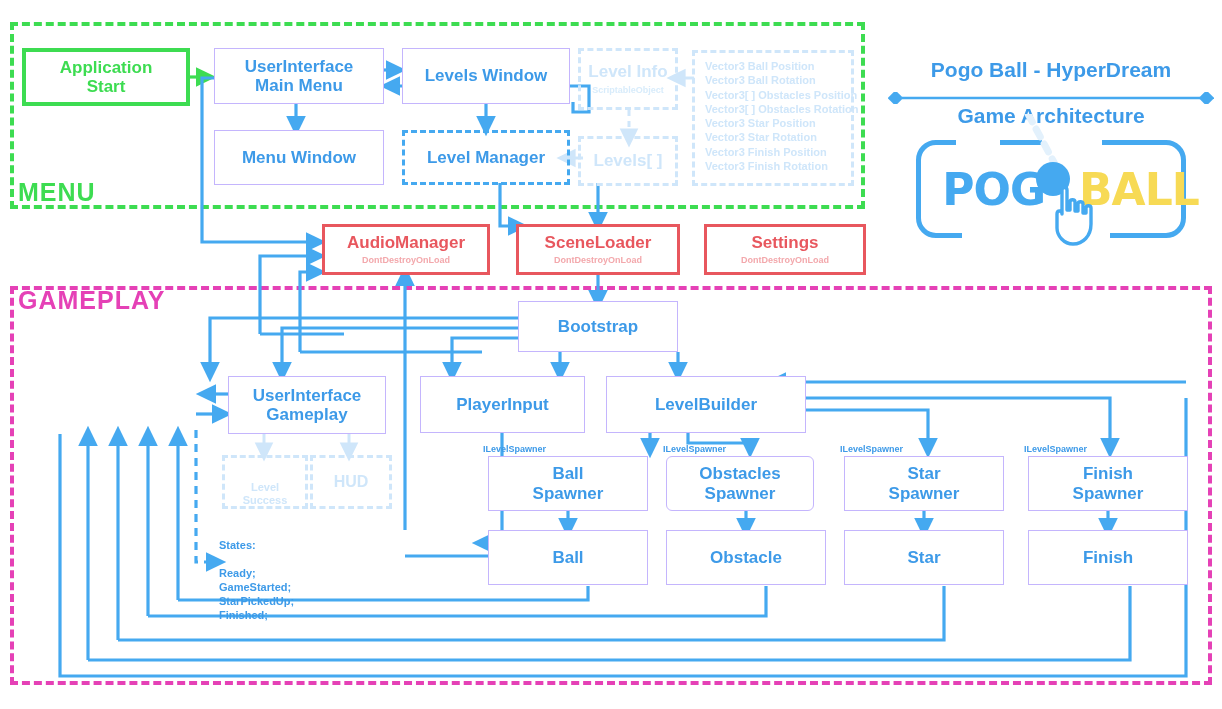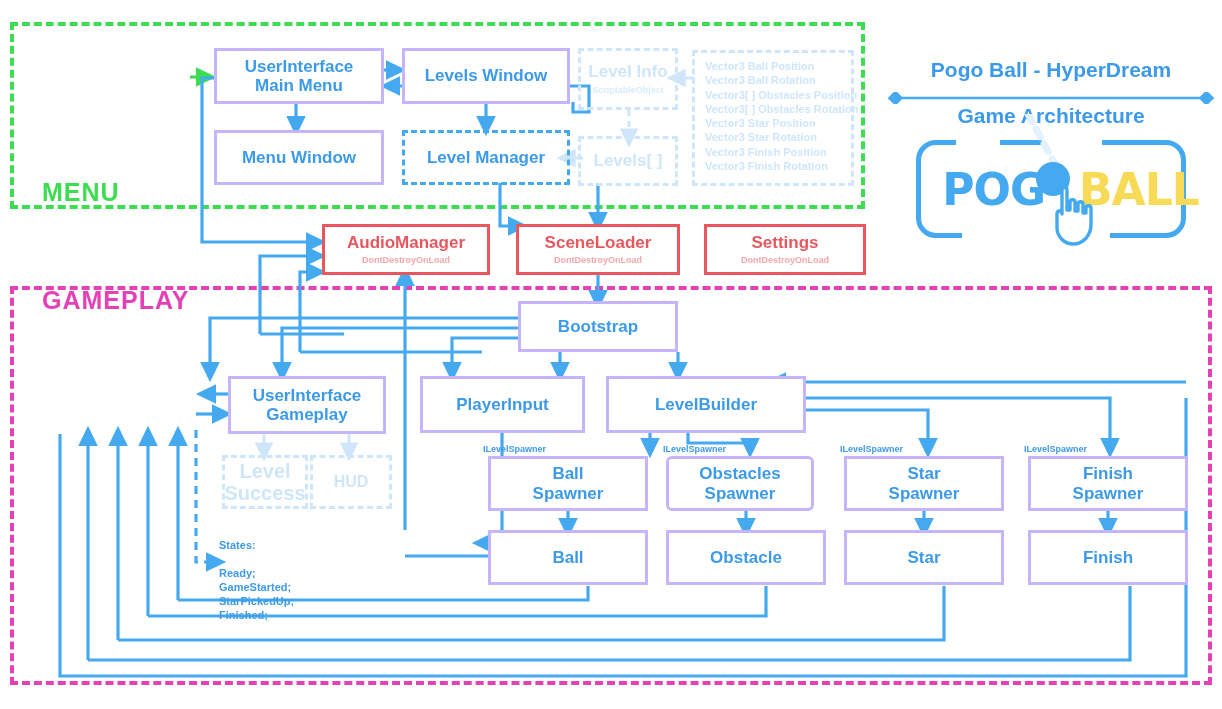--- a/index.html
+++ b/index.html
@@ -11,35 +11,35 @@
   #stage{position:absolute;left:0;top:0;width:1222px;height:709px;}
 
   
   #wires{position:absolute;left:0;top:0;width:1222px;height:709px;z-index:1;}
   #nodes{position:absolute;left:0;top:0;width:1222px;height:709px;z-index:2;}
 
   
   .region{position:absolute;box-sizing:border-box;background:transparent;}
   .region.menu{border:4px dashed #3ddc51;}
   .region.gameplay{border:4px dashed #e541b6;}
-  .region-label{position:absolute;font-weight:bold;letter-spacing:1px;margin-left:24px;}
+  .region-label{position:absolute;font-weight:bold;letter-spacing:1px;}
   .region-label.menu{color:#3ddc51;font-size:25px;}
   .region-label.gameplay{color:#e541b6;font-size:25px;}
 
   
   .node{
     position:absolute;box-sizing:border-box;
     display:flex;flex-direction:column;align-items:center;justify-content:center;
     text-align:center;background:#ffffff;
     font-weight:bold;line-height:1.12;
   }
   .node .ttl{display:block;white-space:pre-line;}
   .node .sub{display:block;font-weight:bold;}
 
-  .n-blue{border:3px solid #c4b5fd;color:#3d9ae8;font-size:17px;}
+  .n-blue{border:1px solid #c4b5fd;color:#3d9ae8;font-size:17px;}
   .n-green{border:4px solid #3ddc51;color:#3ddc51;font-size:17px;}
   .n-red{border:3px solid #e8575e;color:#e8575e;font-size:17px;}
   .n-red .sub{color:#f3a8ac;font-size:9px;margin-top:3px;font-weight:bold;}
   .n-blue-dash{border:3px dashed #45a9f0;color:#3d9ae8;font-size:17px;background:transparent;}
 
   
   .n-ghost{border:3px dashed #cfe6fa;color:#cfe6fa;font-size:17px;background:transparent;}
   .n-ghost .sub{color:#d8ecfb;font-size:9px;margin-top:4px;}
   .ghost-fields{
     position:absolute;box-sizing:border-box;border:3px dashed #cfe6fa;
@@ -183,20 +183,24 @@
       <path d="M629,110 L629,138" stroke="#cfe6fa" stroke-width="3" stroke-dasharray="6 5" marker-end="url(#ahf)"></path>
 
       <path d="M694,78 L676,78" stroke="#cfe6fa" stroke-width="3" marker-end="url(#ahf)"></path>
 
       <path d="M583,158 L566,158" stroke="#cfe6fa" stroke-width="3" marker-end="url(#ahf)"></path>
     </g>
   </svg>
 
   <div id="nodes">
 
+    <div class="node n-green" style="left:22px;top:48px;width:168px;height:58px;">
+      <span class="ttl">Application
+Start</span>
+    </div>
 
     <div class="node n-blue" style="left:214px;top:48px;width:170px;height:56px;">
       <span class="ttl">UserInterface
 Main Menu</span>
     </div>
 
     <div class="node n-blue" style="left:214px;top:130px;width:170px;height:55px;">
       <span class="ttl">Menu Window</span>
     </div>
 
@@ -246,21 +250,21 @@
     <div class="node n-blue" style="left:518px;top:301px;width:160px;height:51px;">
       <span class="ttl">Bootstrap</span>
     </div>
 
 
     <div class="node n-blue" style="left:228px;top:376px;width:158px;height:58px;">
       <span class="ttl">UserInterface
 Gameplay</span>
     </div>
 
-    <div class="node n-ghost" style="left:222px;top:455px;width:86px;height:54px;font-size:20px;">
+    <div class="node n-ghost" style="left:222px;top:455px;width:86px;height:54px;font-size:11px;justify-content:flex-end;">
       <span class="ttl">Level
 Success</span>
     </div>
 
     <div class="node n-ghost" style="left:310px;top:455px;width:82px;height:54px;font-size:16px;">
       <span class="ttl">HUD</span>
     </div>
 
     <div class="states" style="left:219px;top:524px;">
       <span class="hdr">States:</span>

